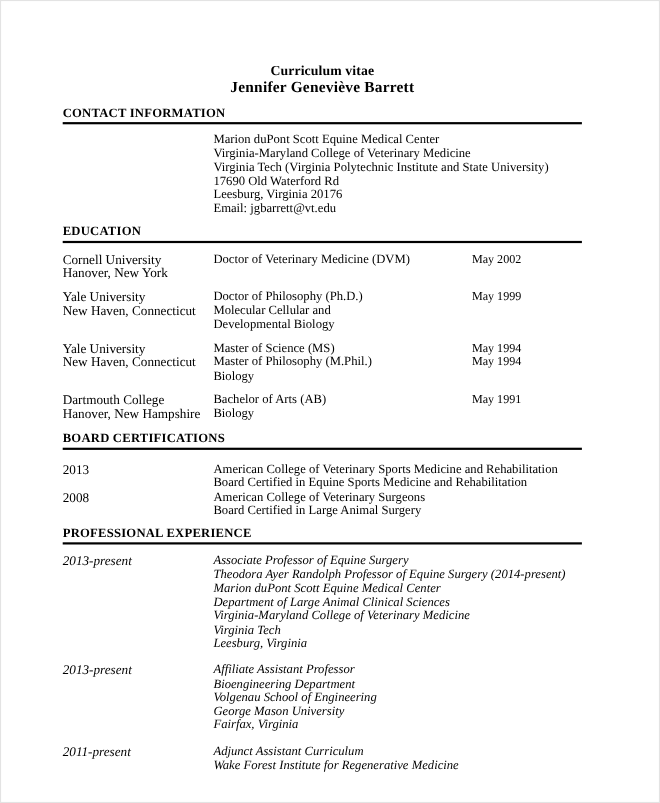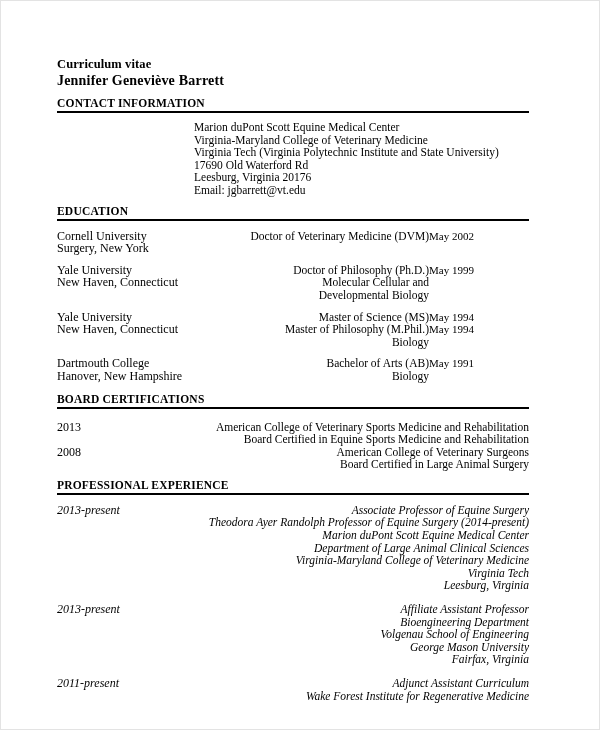--- a/index.html
+++ b/index.html
@@ -20,20 +20,21 @@
   }
   .inner {
     position: absolute;
     left: 56px;
     top: 0;
     width: 472px;
   }
 
   
   .title-block {
+    text-align: center;
     padding-top: 56px;
   }
   .cv-title {
     font-size: 12.5px;
     font-weight: bold;
     line-height: 15px;
     letter-spacing: 0.1px;
   }
   .cv-name {
     font-size: 14px;
@@ -85,21 +86,20 @@
     width: 137px;
     flex: 0 0 137px;
     font-size: 12px;
     line-height: 12.6px;
   }
   .col-mid {
     width: 235px;
     flex: 0 0 235px;
     font-size: 11.5px;
     line-height: 12.6px;
-    text-align: right;
   }
   .col-right {
     flex: 1 1 auto;
     font-size: 11px;
     line-height: 12.6px;
     white-space: nowrap;
   }
   .line {
     display: block;
     white-space: nowrap;
@@ -142,21 +142,21 @@
     </div>
 
     <div class="section education">
       <div class="section-heading">EDUCATION</div>
       <div class="section-rule"></div>
       <div class="entries">
 
         <div class="entry">
           <div class="col-left">
             <span class="line">Cornell University</span>
-            <span class="line">Surgery, New York</span>
+            <span class="line">Hanover, New York</span>
           </div>
           <div class="col-mid">
             <span class="line">Doctor of Veterinary Medicine (DVM)</span>
           </div>
           <div class="col-right">
             <span class="line">May 2002</span>
           </div>
         </div>
 
         <div class="entry">

